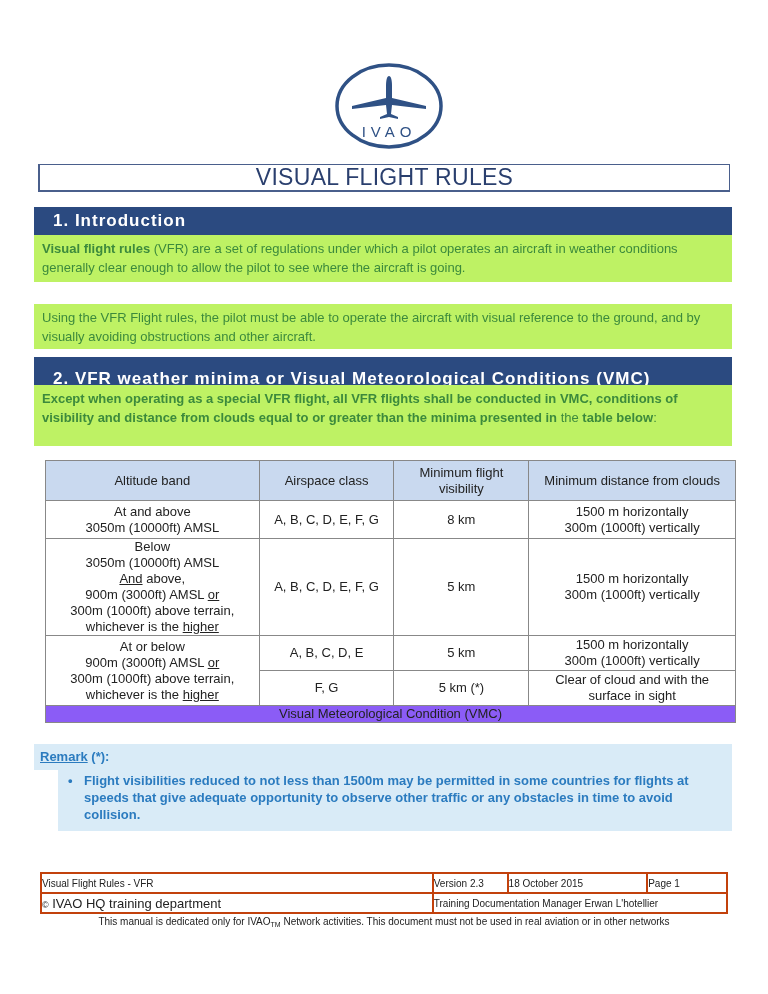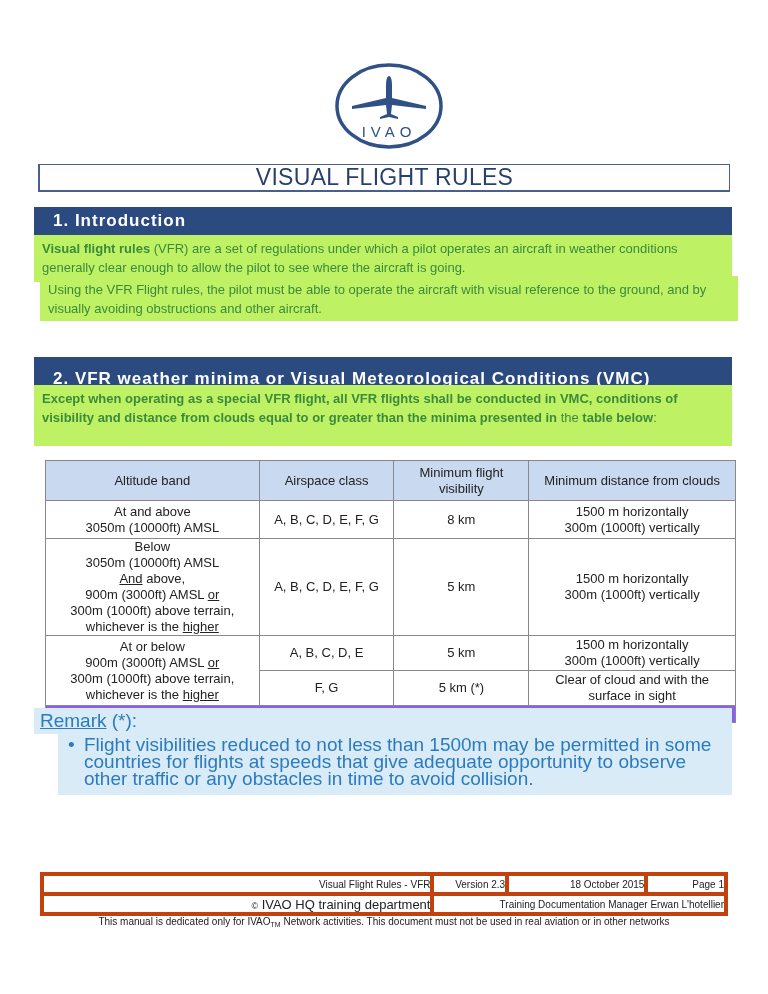--- a/index.html
+++ b/index.html
@@ -34,32 +34,32 @@
   }
   table.vmc td, table.vmc th {
     border: 1px solid #888; text-align: center; vertical-align: middle;
     font-weight: normal; line-height: 16px; padding: 0 3px;
   }
   table.vmc th { background: #c9d9ef; height: 40px; }
   table.vmc tr.foot td { background: #8b5cf6; height: 17px; }
   u { text-decoration: underline; }
 
   .remark {
-    position: absolute; left: 34px; top: 708px; width: 698px;
-    color: #2b7bbf; font-size: 19px; line-height: 17px;
+    position: absolute; left: 34px; top: 744px; width: 698px;
+    color: #2b7bbf; font-size: 13px; line-height: 17px; font-weight: bold;
   }
   .remark .r-head { background: #d9ebf7; padding: 4px 6px 4px 6px; height: 26px; }
   .remark .r-body { background: #d9ebf7; margin-left: 24px; padding: 2px 8px 8px 26px; position: relative; }
   .remark .bullet { position: absolute; left: 10px; top: 2px; color: #2b7bbf; }
 
   table.footer {
     position: absolute; left: 40px; top: 872px; width: 688px;
     border-collapse: collapse; font-size: 10px; color: #222;
   }
-  table.footer td { border: 4px solid #c2410c; text-align: right; height: 20px; }
+  table.footer td { border: 2px solid #c2410c; text-align: left; height: 20px; }
   table.footer .big { font-size: 13px; }
   .disclaimer {
     position: absolute; left: 0; top: 916px; width: 768px; text-align: center;
     font-size: 10px; color: #222;
   }
   .disclaimer sub { font-size: 7px; vertical-align: -2px; }
 </style>
 </head>
 <body>
 
@@ -75,21 +75,21 @@
 <div class="title-box">
   <span>VISUAL FLIGHT RULES</span>
 </div>
 
 <div class="section-bar" style="top:207px;height:28px;">
   <span>1. Introduction</span>
 </div>
 <div class="green-box" style="top:235px;height:47px;">
   <b>Visual flight rules</b><span> (VFR) are a set of regulations under which a pilot operates an aircraft in weather conditions generally clear enough to allow the pilot to see where the aircraft is going.</span>
 </div>
-<div class="green-box" style="top:276px;height:45px;margin-left:6px;">
+<div class="green-box" style="top:304px;height:45px;">
   <span>Using the VFR Flight rules, the pilot must be able to operate the aircraft with visual reference to the ground, and by visually avoiding obstructions and other aircraft.</span>
 </div>
 
 <div class="section-bar" style="top:357px;height:44px;align-items:center;">
   <span>2. VFR weather minima or Visual Meteorological Conditions (VMC)</span>
 </div>
 <div class="green-box" style="top:385px;height:61px;">
   <b>Except when operating as a special VFR flight, all VFR flights shall be conducted in VMC, conditions of visibility and distance from clouds equal to or greater than the minima presented in</b><span> the </span><b>table below</b><span>:</span>
 </div>
 

